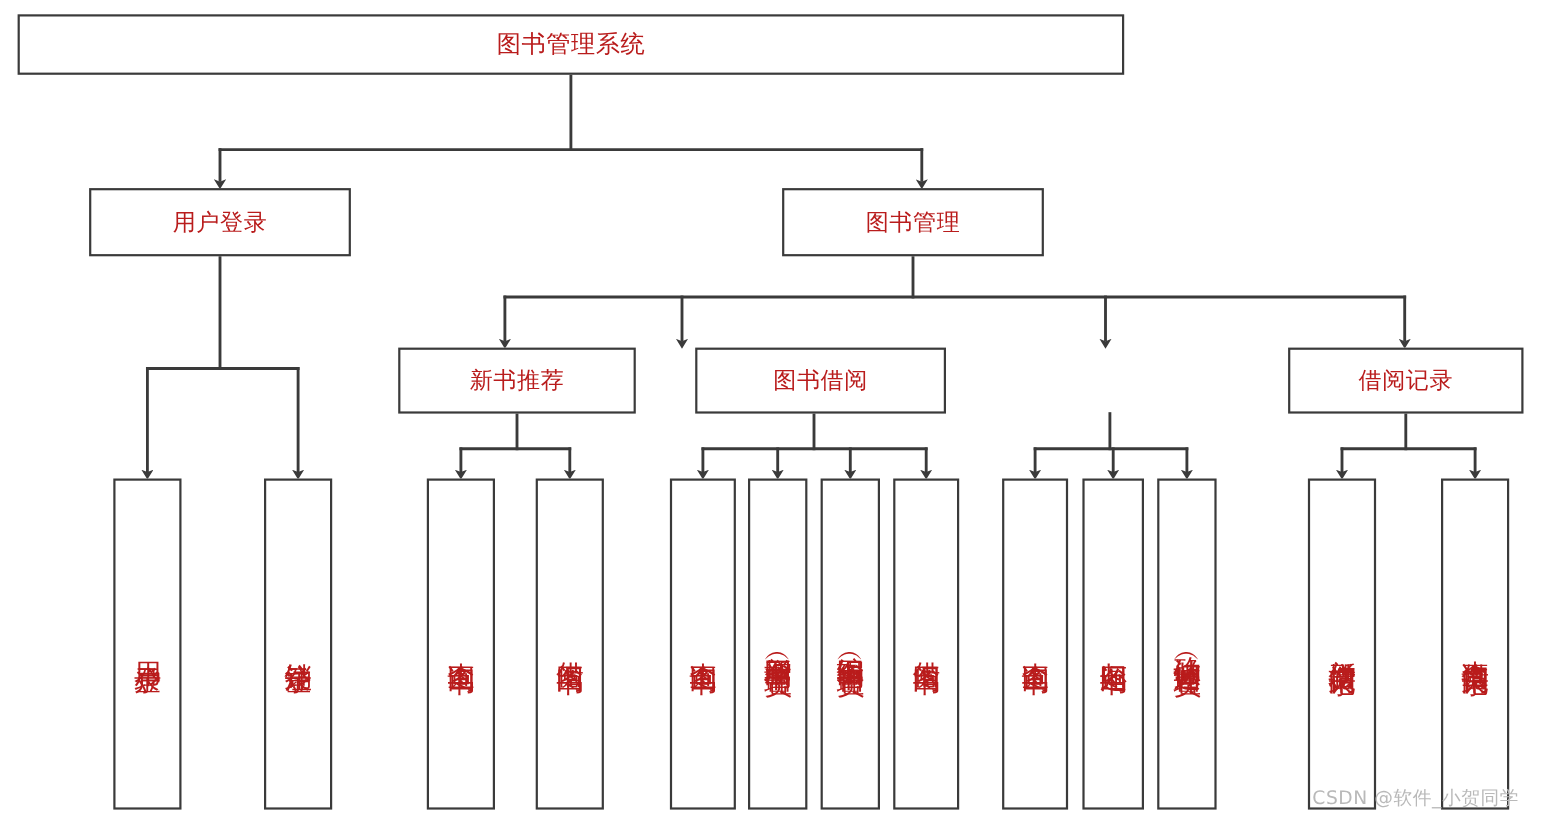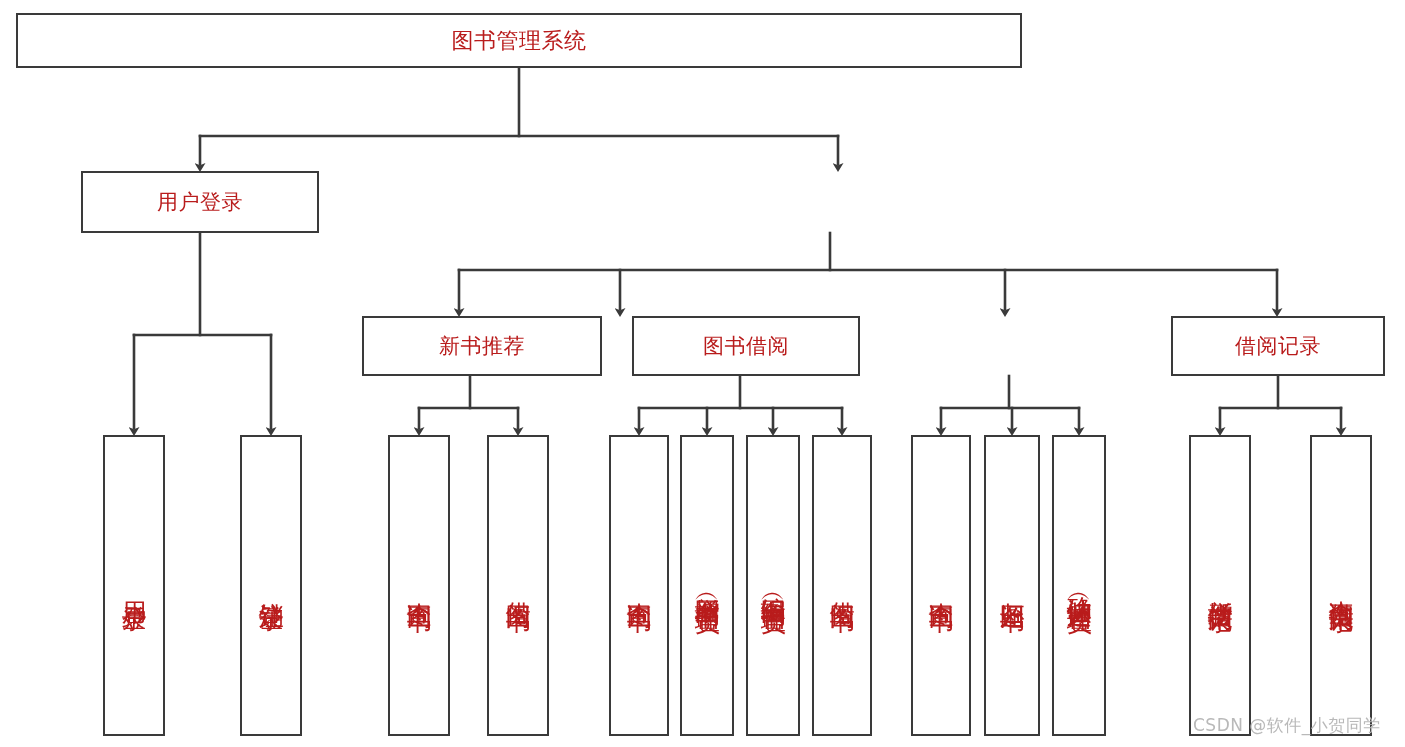--- a/index.html
+++ b/index.html
@@ -121,22 +121,25 @@
     </g>
   </svg>
 
   <div class="node node-h node-root" style="left:16px; top:13px; width:1006px; height:55px;">
     <span class="label">图书管理系统</span>
   </div>
 
   <div class="node node-h" style="left:81px; top:171px; width:238px; height:62px;">
     <span class="label">用户登录</span>
   </div>
+  <div class="node node-h" style="left:711px; top:171px; width:238px; height:62px;">
+    <span class="label">图书管理</span>
+  </div>
 
-  <div class="node node-h" style="left:362px; top:316px; width:240px; height:60px;">
+  <div class="node node-h" style="left:362px; top:316px; width:216px; height:60px;">
     <span class="label">新书推荐</span>
   </div>
   <div class="node node-h" style="left:632px; top:316px; width:228px; height:60px;">
     <span class="label">图书借阅</span>
   </div>
   <div class="node node-h" style="left:1171px; top:316px; width:214px; height:60px;">
     <span class="label">借阅记录</span>
   </div>
 
   <div class="node node-v" style="left:103px; top:435px; width:62px; height:301px;">

